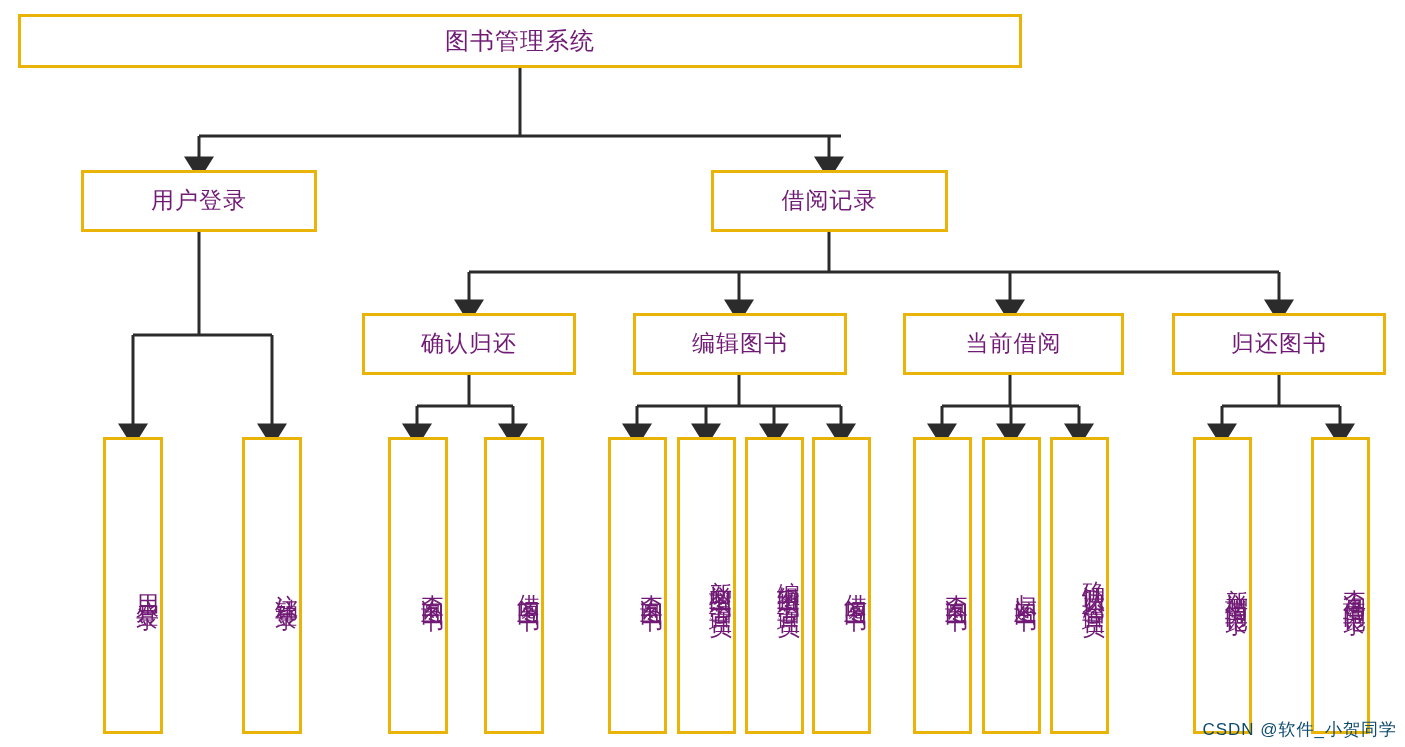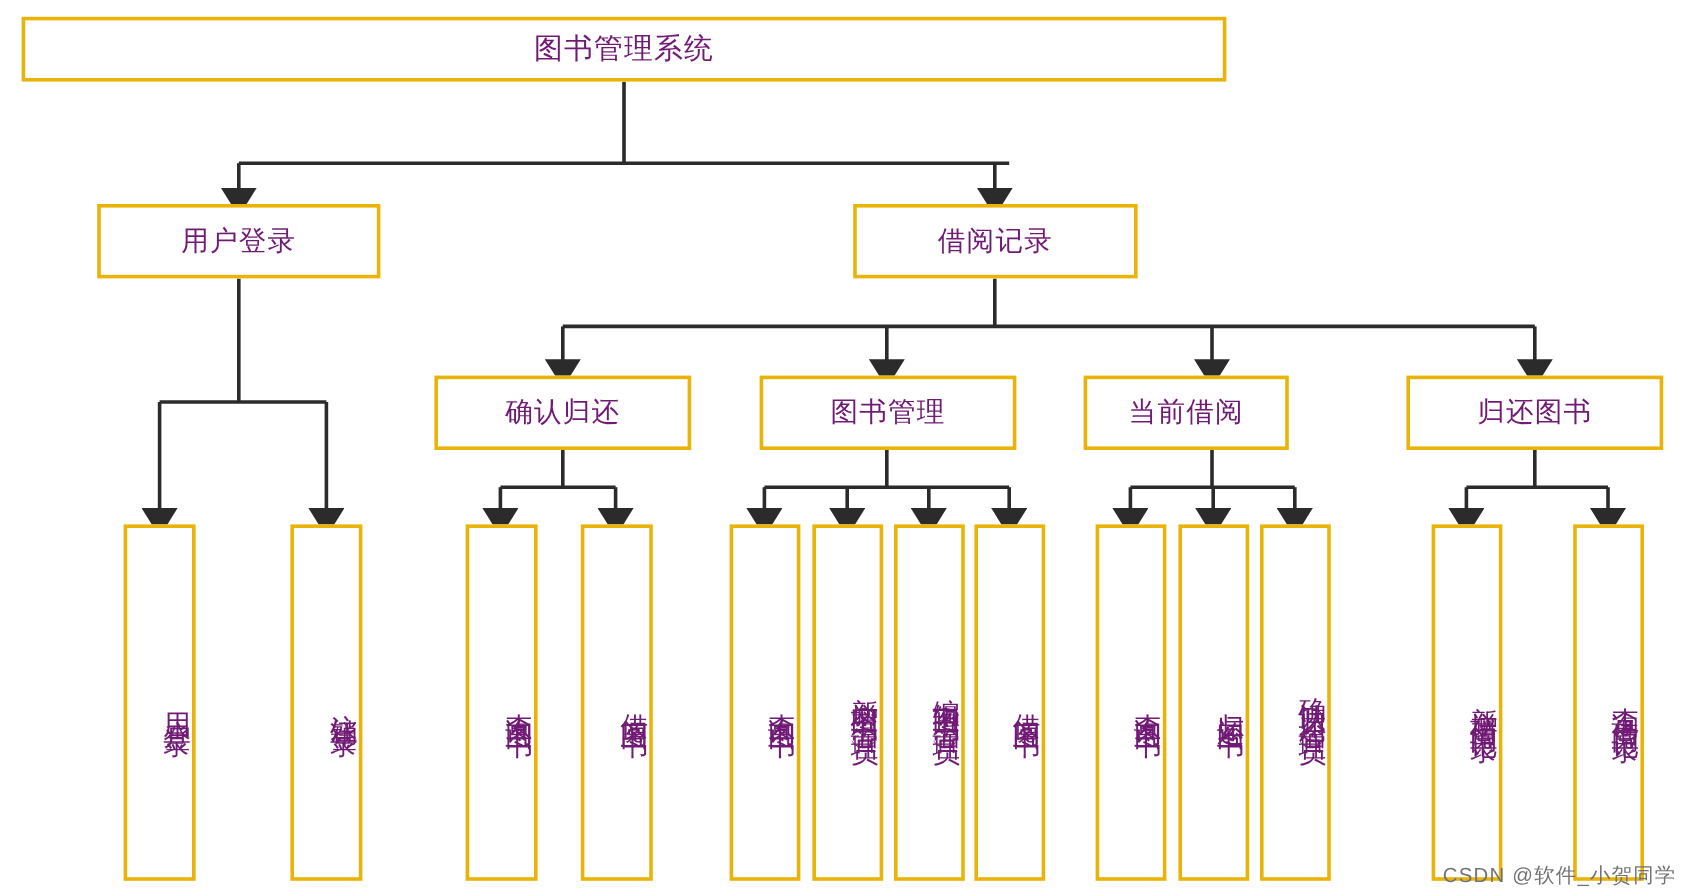--- a/index.html
+++ b/index.html
@@ -59,21 +59,21 @@
   .node.v .vlabel {
     writing-mode: vertical-rl;
     text-orientation: upright;
     white-space: nowrap;
   }
   .watermark {
     position: absolute;
     right: 8px;
     bottom: 6px;
     font-size: 17px;
-    color: #737373;
+    color: #0c4a6e;
     letter-spacing: 1px;
     z-index: 5;
     white-space: nowrap;
   }
 </style>
 </head>
 <body>
 
 <div id="canvas">
 
@@ -135,23 +135,23 @@
     <span>用户登录</span>
   </div>
   <div class="node h" style="left:711px; top:170px; width:237px; height:62px;">
     <span>借阅记录</span>
   </div>
 
   <div class="node h" style="left:362px; top:313px; width:214px; height:62px;">
     <span>确认归还</span>
   </div>
   <div class="node h" style="left:633px; top:313px; width:214px; height:62px;">
-    <span>图书管理</span>
-  </div>
-  <div class="node h" style="left:903px; top:313px; width:171px; height:62px;">
+    <span>编辑图书</span>
+  </div>
+  <div class="node h" style="left:903px; top:313px; width:221px; height:62px;">
     <span>当前借阅</span>
   </div>
   <div class="node h" style="left:1172px; top:313px; width:214px; height:62px;">
     <span>归还图书</span>
   </div>
 
   <div class="node v" style="left:103px; top:437px; width:60px; height:297px;">
     <span class="vlabel">用户登录</span>
   </div>
   <div class="node v" style="left:242px; top:437px; width:60px; height:297px;">

